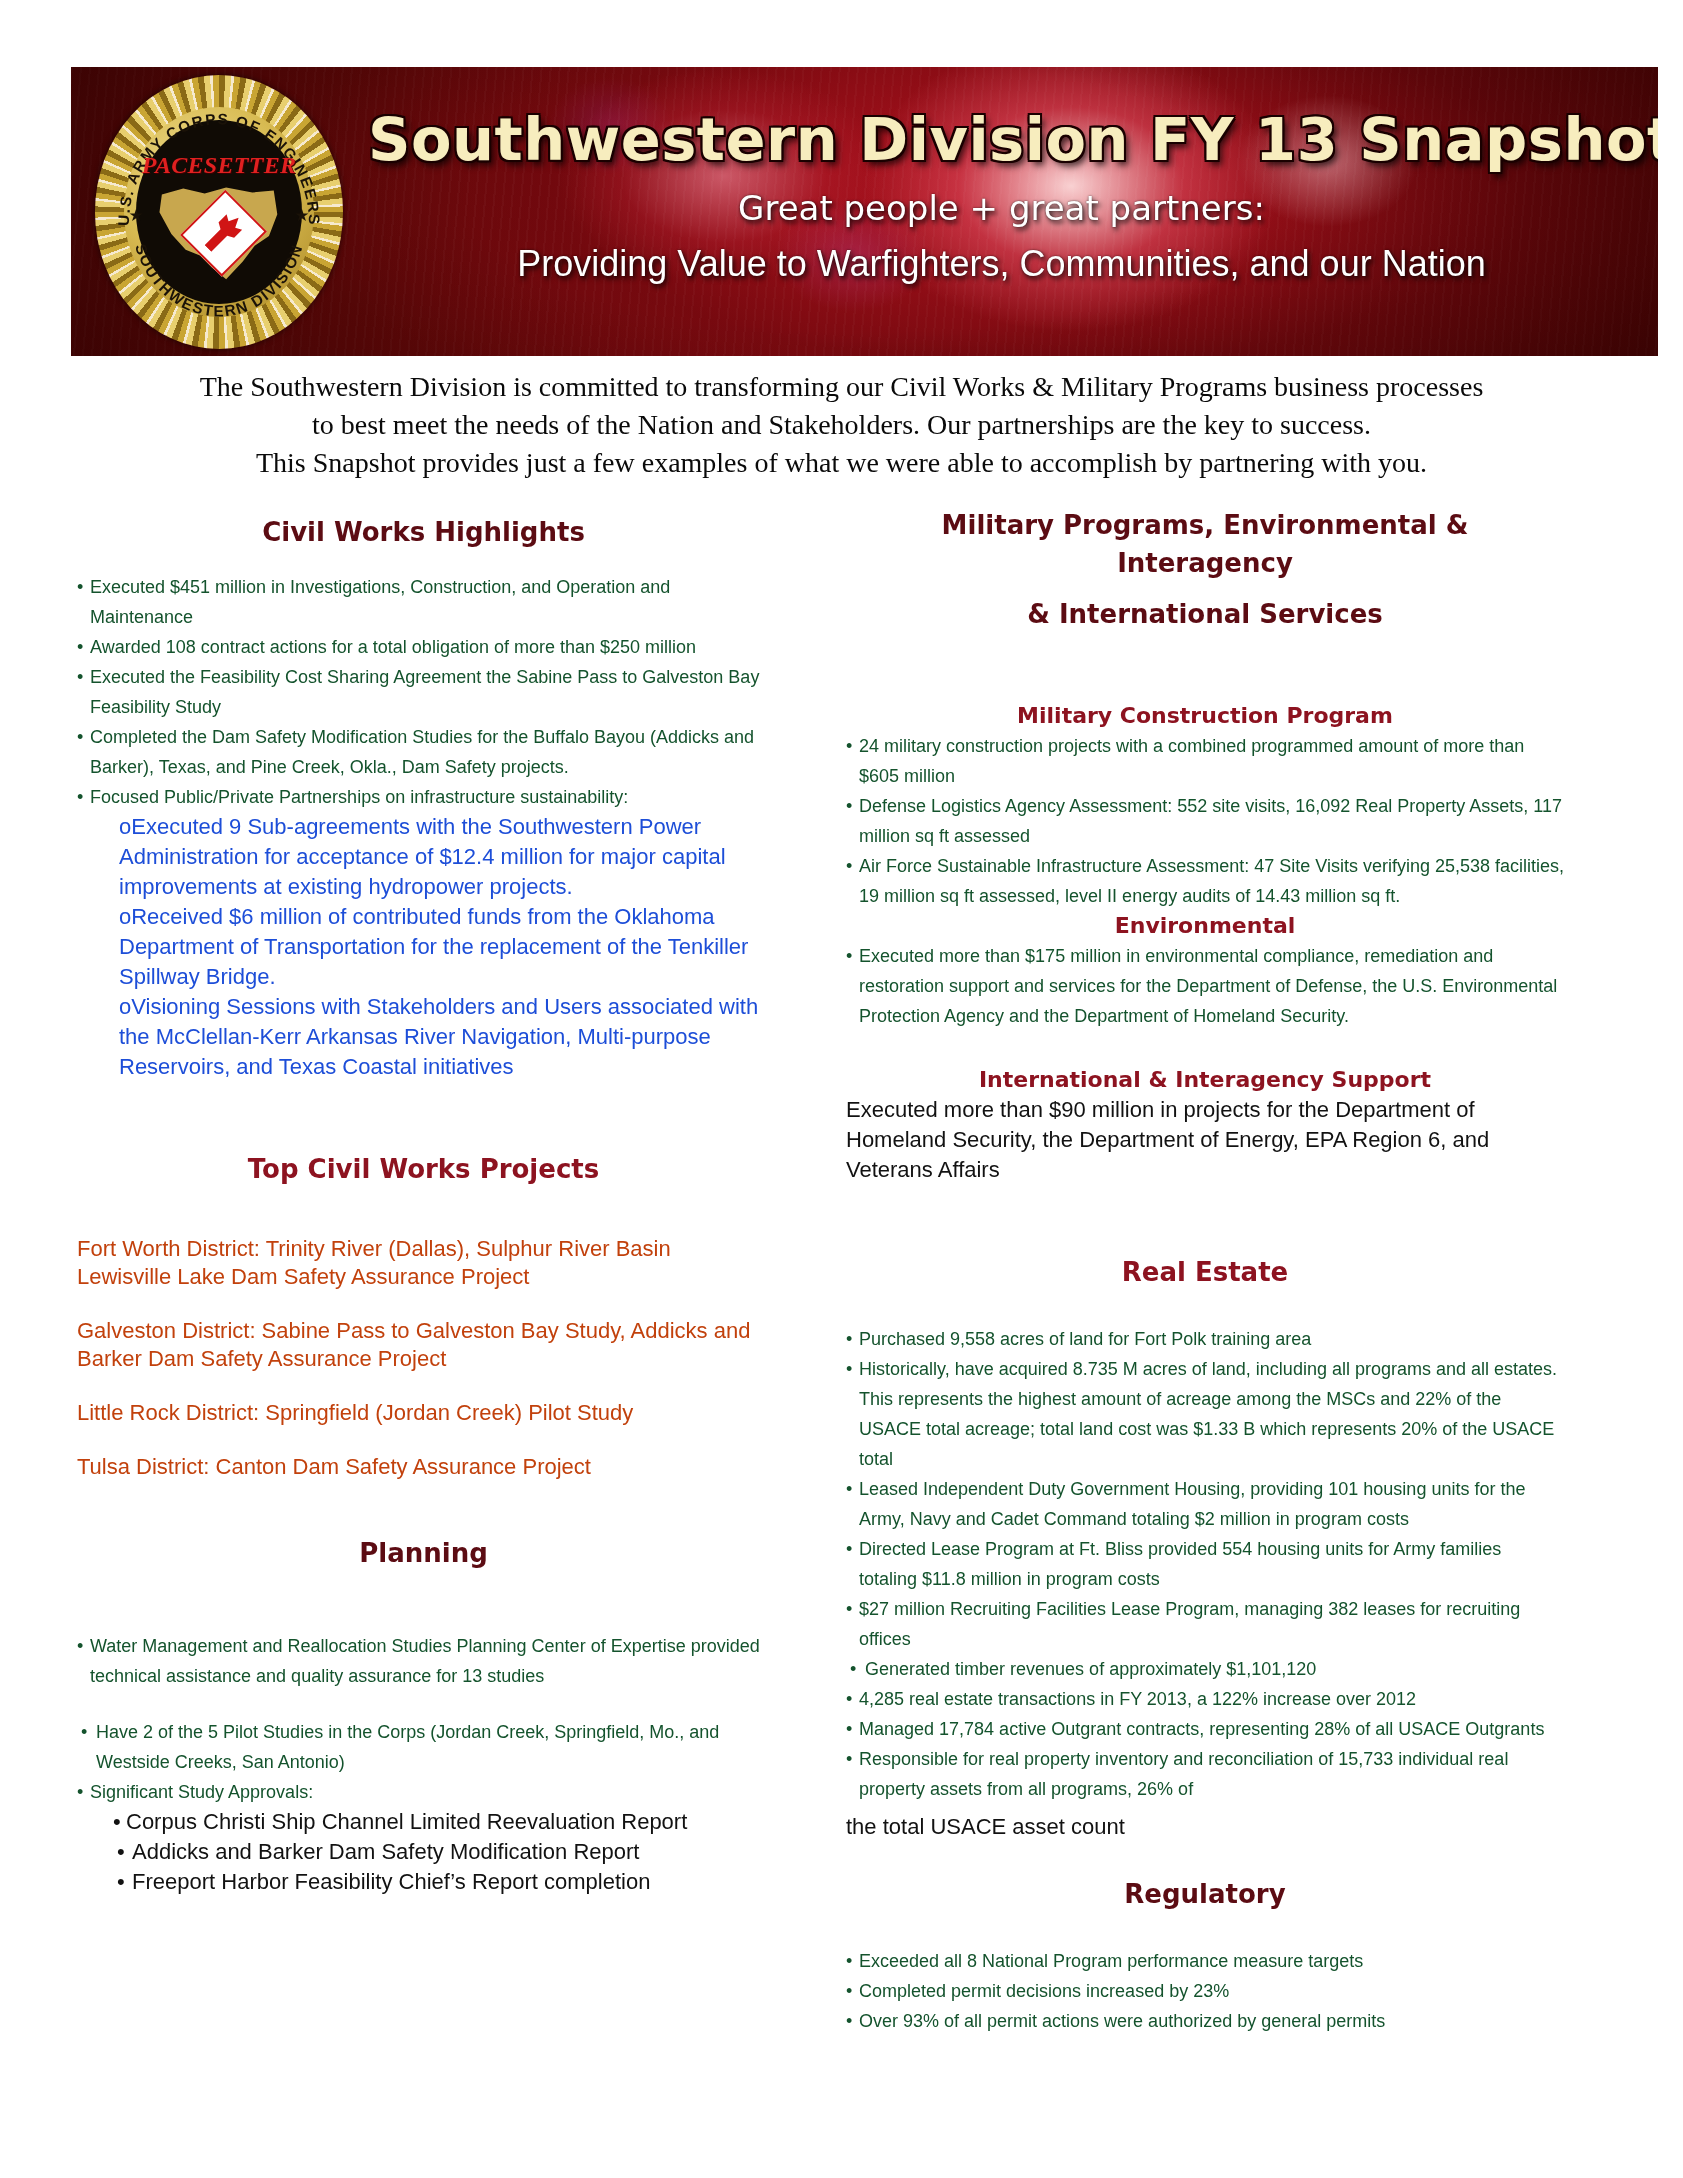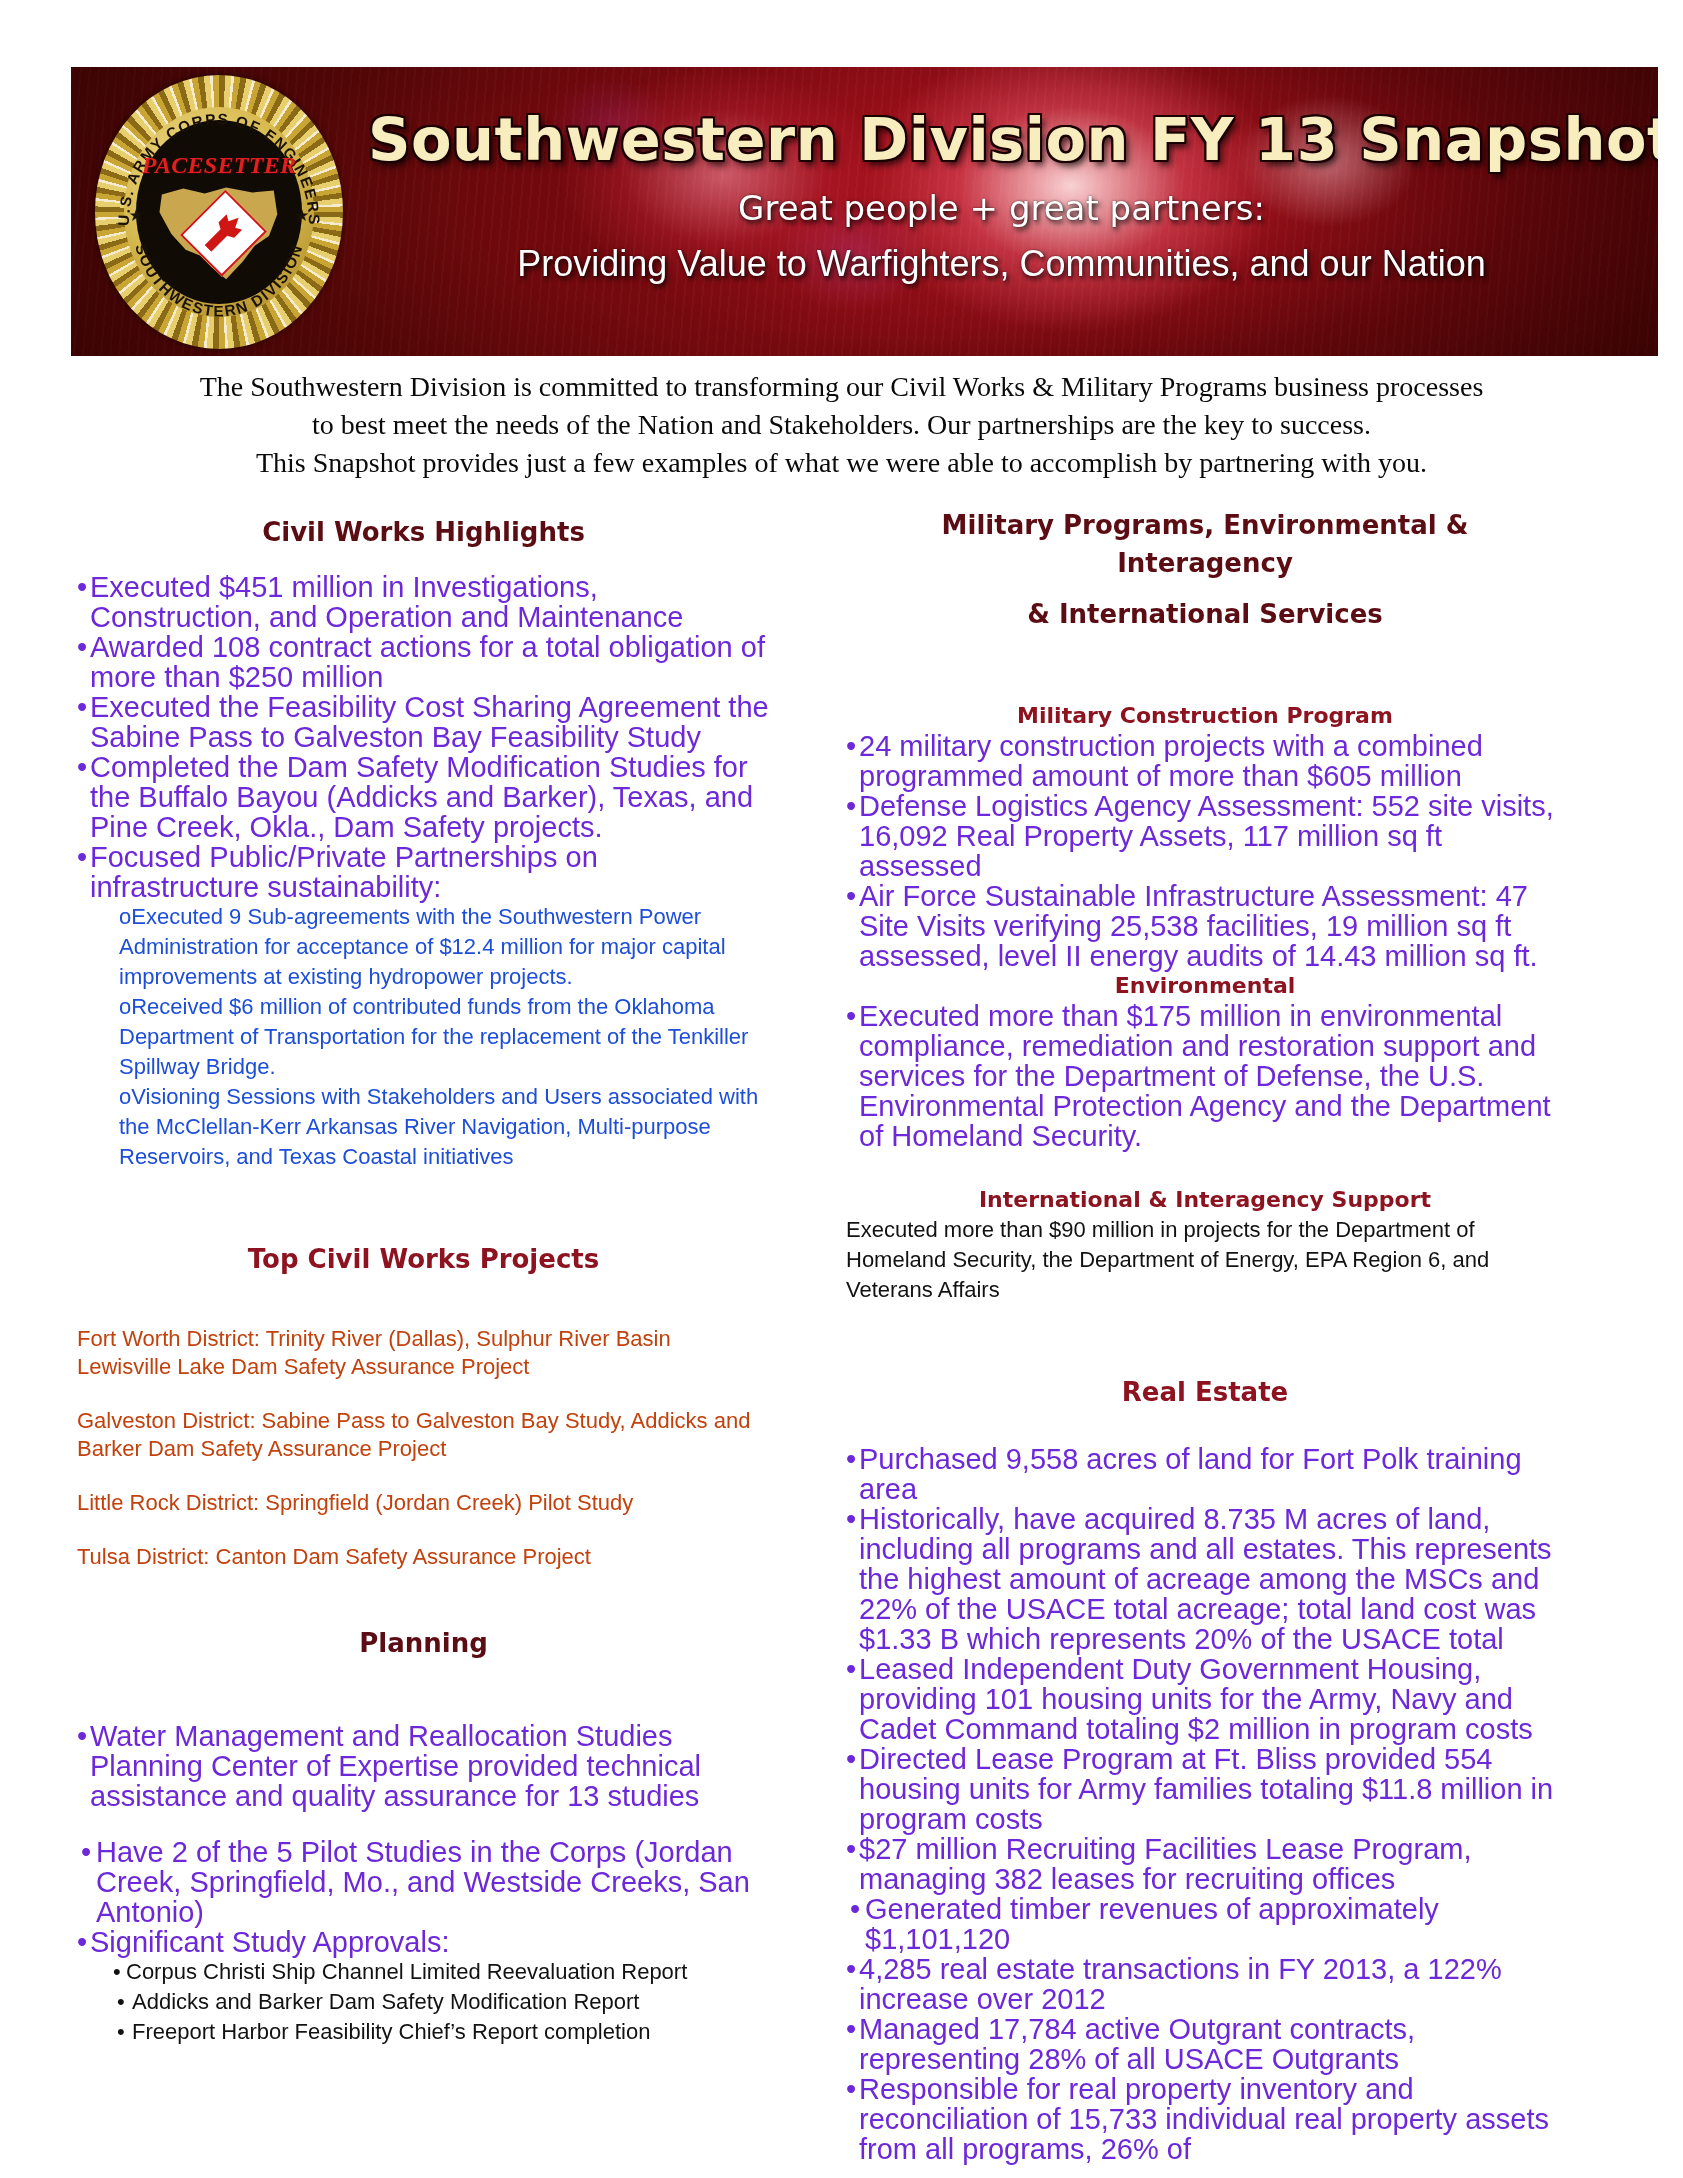--- a/index.html
+++ b/index.html
@@ -233,23 +233,23 @@
     color: #8d1320;
     line-height: 30px;
   }
 
   ul.bl {
     margin: 0;
     padding: 0;
     list-style: none;
   }
   ul.bl li {
-    font-size: 29px;
+    font-size: 18px;
     line-height: 30px;
-    color: #6d28d9;
+    color: #14532d;
     text-indent: 0;
     padding-left: 13px;
     position: relative;
   }
   ul.bl li::before {
     content: "\2022";
     position: absolute;
     left: 0;
     top: 0;
   }
@@ -439,16 +439,17 @@
     <li>Responsible for real property inventory and reconciliation of 15,733 individual real property assets from all programs,  26% of</li>
   </ul>
   <div class="gap-8"></div>
   <p class="para">the total USACE asset count</p>
 
   <div class="gap-20"></div>
   <h2 class="sec-head">Regulatory</h2>
   <div class="gap-20"></div>
   <ul class="bl">
     <li>Exceeded all 8 National Program performance measure targets</li>
+    <li>Completed permit decisions increased by 23%</li>
     <li>Over 93% of all permit actions were authorized by general permits</li>
   </ul>
 </div>
 
 
 </body></html>

